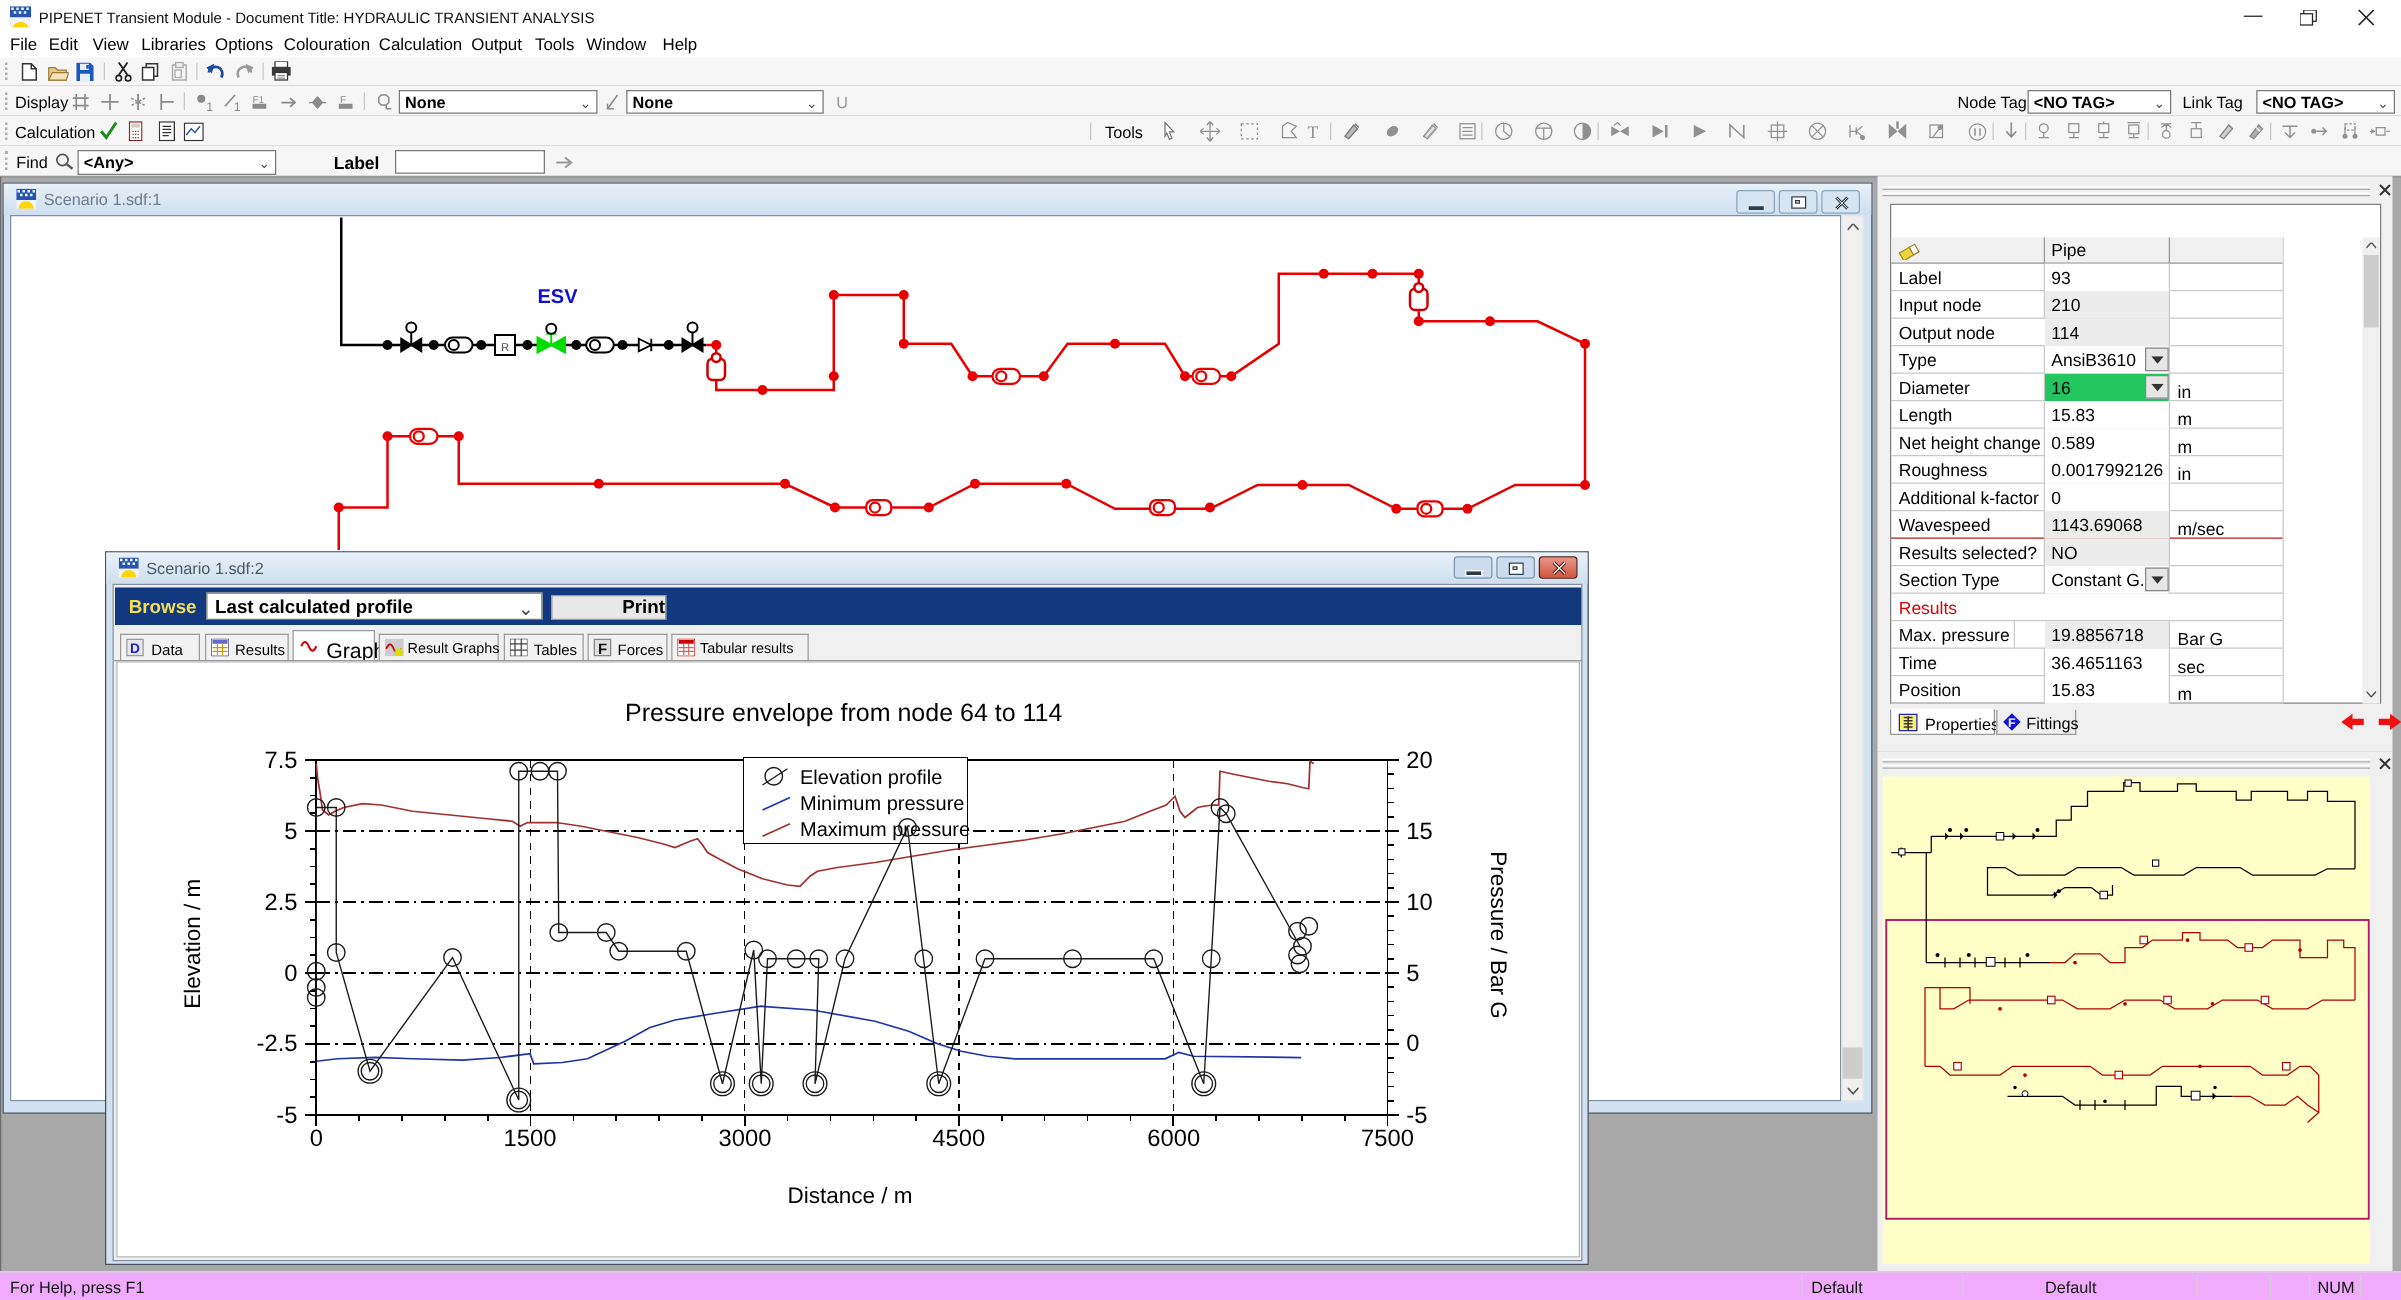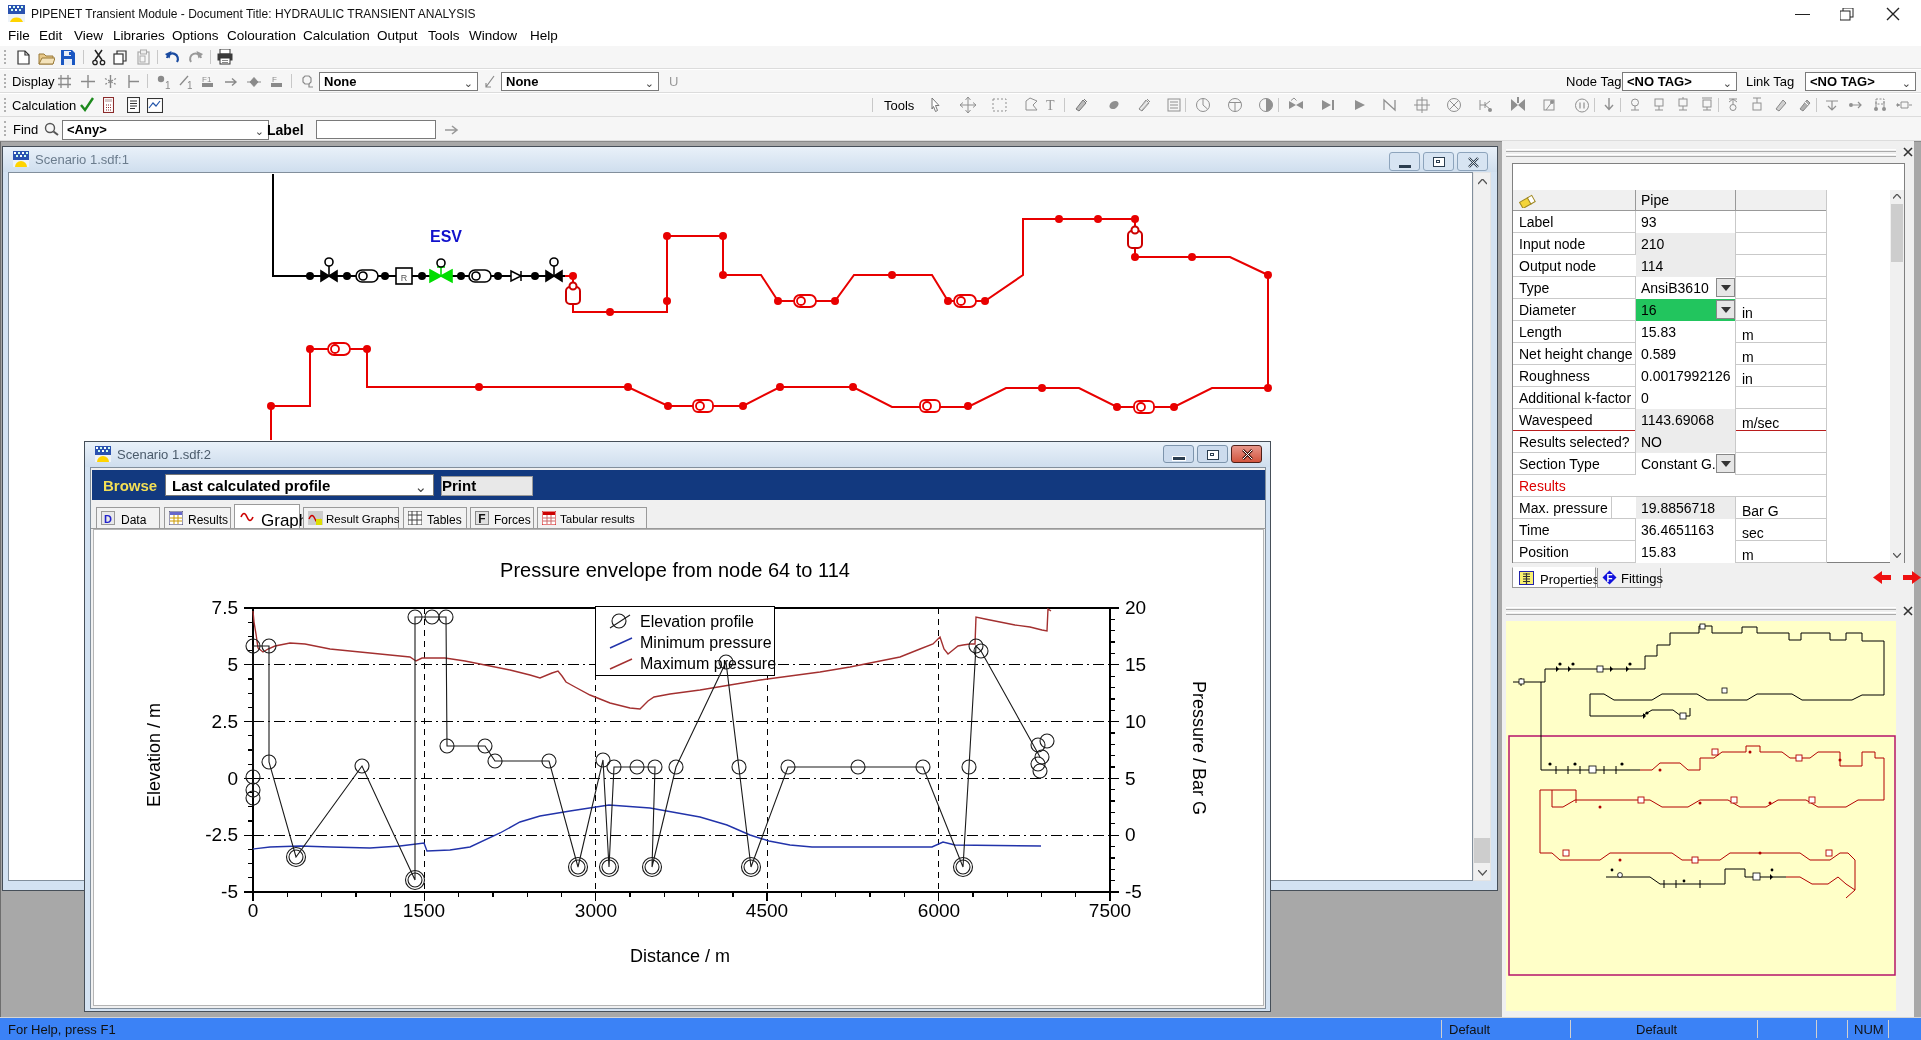--- a/index.html
+++ b/index.html
@@ -319,21 +319,21 @@
     </svg>
 </div>
 
 <div class="tbrow" style="top:117px;height:24px">
   <div class="grip"></div>
   <span class="abs lbl" style="left:13px;top:5px">Find</span>
   <svg class="abs" style="left:44px;top:5px" width="16" height="15">
       <circle cx="6" cy="6" r="4.5" fill="none" stroke="#555" stroke-width="1.4"></circle>
       <path d="M9.5,9.5 L14,13" stroke="#555" stroke-width="2"></path>
     </svg>
-  <div class="combo" style="left:62px;top:3px;width:207px;height:20px">&lt;Any&gt;<span class="chev">⌄</span></div>
+  <div class="combo" style="left:62px;top:3px;width:159px;height:20px">&lt;Any&gt;<span class="chev">⌄</span></div>
   <span class="abs" style="left:267px;top:5px;font-size:14px;font-weight:bold">Label</span>
   <div class="abs" style="left:316px;top:3px;width:120px;height:19px;background:#fff;border:1px solid #7a7a7a"></div>
   <svg class="abs" style="left:444px;top:7px" width="16" height="12">
       <path d="M1,6 h11 M8,2 L13,6 L8,10" fill="none" stroke="#999" stroke-width="1.6"></path>
     </svg>
 </div>
 
 <div class="abs" style="left:0;top:141px;width:1921px;height:876px;background:#a8a8a8;border-left:1px solid #6e6e6e;border-top:1px solid #8a8a8a"></div>
 
 <div class="abs" style="left:2px;top:146px;width:1496px;height:745px;background:#d3e2f2;border:1px solid #464f59">
@@ -533,21 +533,21 @@
           <path d="M2,2 L11,11 M11,2 L2,11" stroke="#3d1510" stroke-width="2.6"></path>
           <path d="M2,2 L11,11 M11,2 L2,11" stroke="#fff" stroke-width="1"></path>
         </svg>
       </div>
   </div>
   <div class="abs" style="left:5px;top:25px;width:1176px;height:542px;background:#f0f0f0;border:1px solid #828f9c">
 
     <div class="abs" style="left:1px;top:2px;width:1173px;height:30px;background:#12397f">
       <span class="abs" style="left:11px;top:7px;font-size:15px;font-weight:bold;color:#f3df55">Browse</span>
       <div class="abs" style="left:73px;top:4px;width:269px;height:22px;background:#fff;border:1px solid #777;font-size:15px;font-weight:bold;padding:2px 6px">Last calculated profile<span class="abs" style="right:6px;top:3px;font-weight:normal;color:#444">⌄</span></div>
-      <div class="abs" style="left:349px;top:6px;width:92px;height:20px;background:#e8e8e8;border:1px solid #999;font-size:15px;font-weight:bold;text-align:left;line-height:18px">Print</div>
+      <div class="abs" style="left:349px;top:6px;width:92px;height:20px;background:#e8e8e8;border:1px solid #999;font-size:15px;font-weight:bold;text-align:right;line-height:18px">Print</div>
     </div>
 
     <div class="abs" style="left:0;top:35px;width:1175px;height:26px">
       <div class="abs" style="left:5px;top:4px;width:64px;height:22px;background:#f2f2f2;border:1px solid #9a9a9a;border-bottom:none">
           <span class="abs" style="left:4px;top:3px;width:14px;height:14px;background:#e8e8e8;border:1px solid #999;color:#2222cc;font-weight:bold;font-size:11px;text-align:center;line-height:14px">D</span>
           <span class="abs" style="left:24px;top:5px;font-size:12px">Data</span>
         </div>
       <div class="abs" style="left:73px;top:4px;width:67px;height:22px;background:#f2f2f2;border:1px solid #9a9a9a;border-bottom:none">
           <svg class="abs" style="left:4px;top:3px" width="14" height="14">
             <rect width="14" height="14" fill="#fff" stroke="#336"></rect>
@@ -987,21 +987,21 @@
         <circle cx="1620" cy="875" r="2.4" fill="#fff" stroke="#000" stroke-width="0.8"></circle>
         <rect x="1753" y="873" width="7" height="7" fill="#fff" stroke="#000" stroke-width="0.8"></rect>
         <circle cx="1612" cy="870" r="1.4"></circle>
         <circle cx="1684" cy="881" r="1.4"></circle>
         <circle cx="1772" cy="870" r="1.4"></circle>
         <path d="M1770,874 l3,3 l-3,3 z"></path>
       </g>
 </svg>
 </div>
 
-<div class="abs" style="left:0;top:1017px;width:1921px;height:23px;background:#3b82f6;border-top:1px solid #d5d5d5;font-size:13px;color:#111">
+<div class="abs" style="left:0;top:1017px;width:1921px;height:23px;background:#f0abfc;border-top:1px solid #d5d5d5;font-size:13px;color:#111">
   <span class="abs" style="left:8px;top:4px">For Help, press F1</span>
   <div class="abs" style="left:1441px;top:2px;bottom:2px;width:1px;background:#d0d0d0"></div>
   <span class="abs" style="left:1449px;top:4px">Default</span>
   <div class="abs" style="left:1570px;top:2px;bottom:2px;width:1px;background:#d0d0d0"></div>
   <span class="abs" style="left:1636px;top:4px">Default</span>
   <div class="abs" style="left:1757px;top:2px;bottom:2px;width:1px;background:#d0d0d0"></div>
   <div class="abs" style="left:1816px;top:2px;bottom:2px;width:1px;background:#d0d0d0"></div>
   <div class="abs" style="left:1847px;top:2px;bottom:2px;width:1px;background:#d0d0d0"></div>
   <span class="abs" style="left:1854px;top:4px">NUM</span>
   <div class="abs" style="left:1888px;top:2px;bottom:2px;width:1px;background:#d0d0d0"></div>

